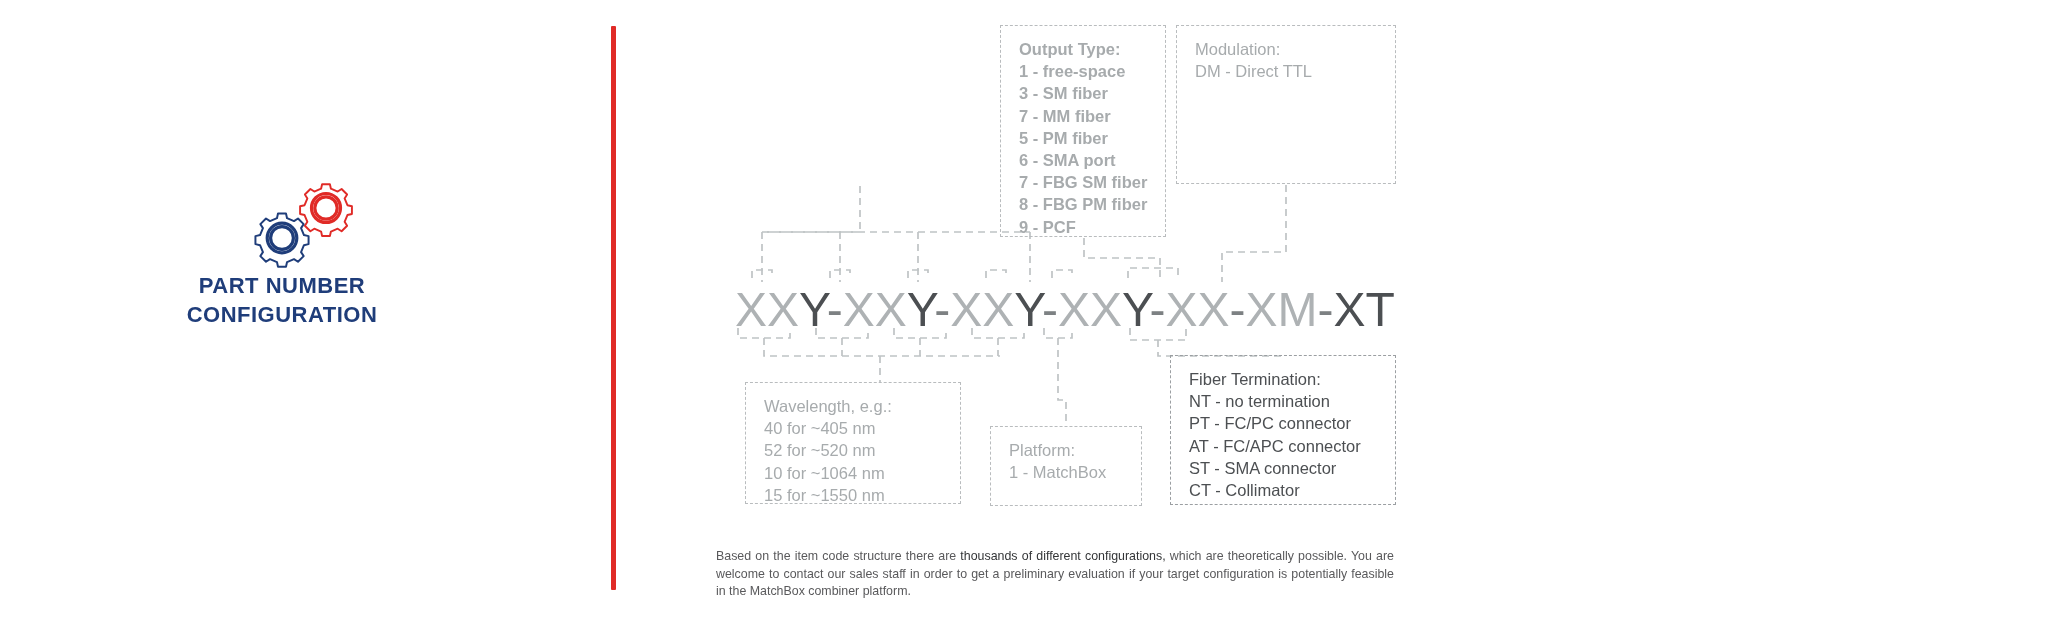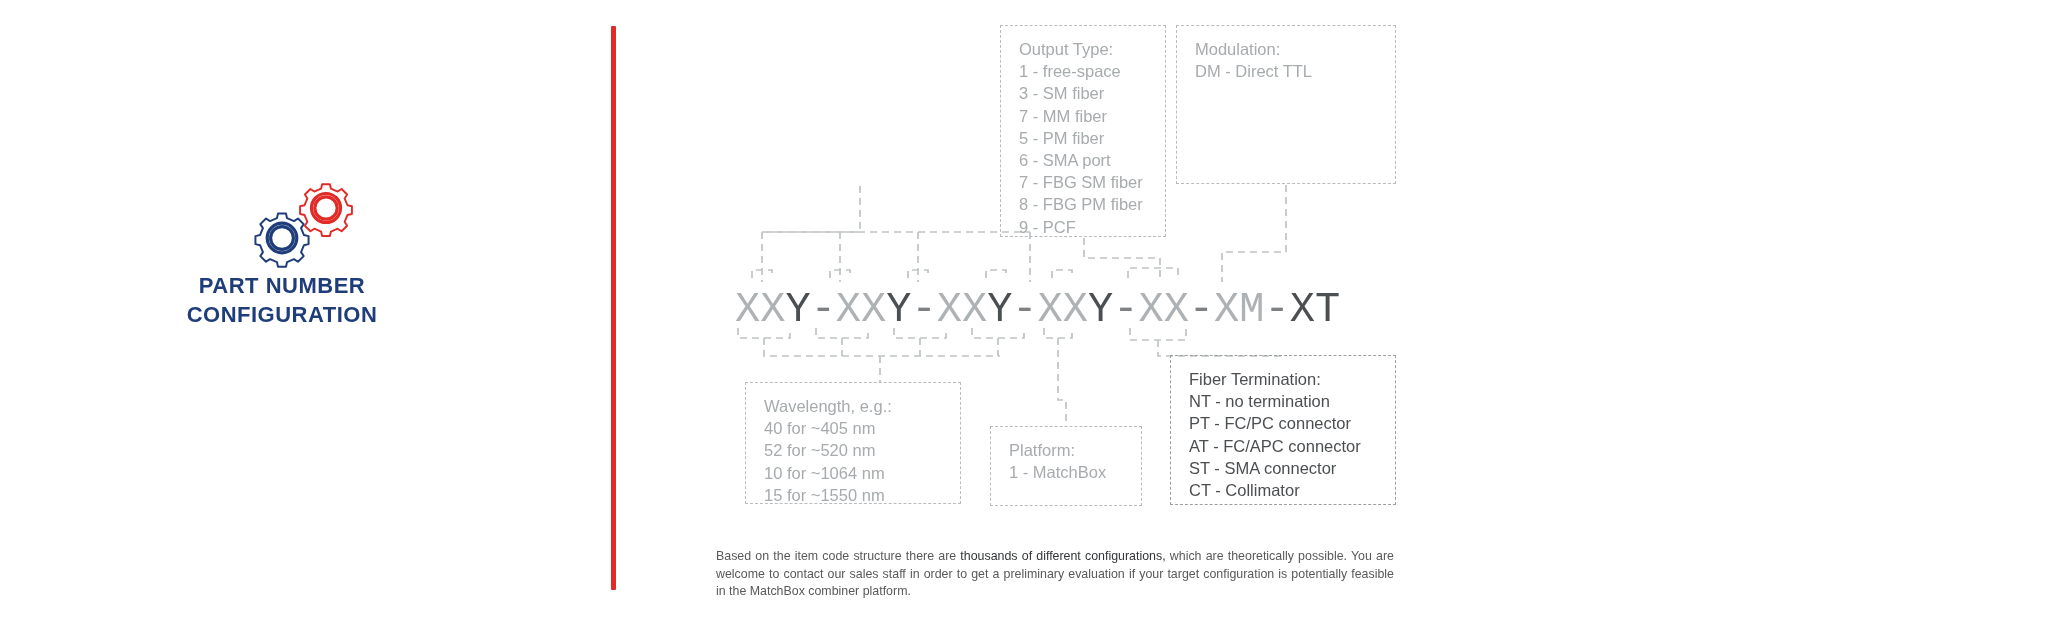--- a/index.html
+++ b/index.html
@@ -38,31 +38,31 @@
     font-size:16.5px;
     line-height:22.2px;
     color:#a7abad;
     white-space:nowrap;
   }
   .dbox.dark{color:#4c4f52;border-color:#9b9fa2;}
   .dbox .ln{display:block;}
 
   
   #box-detector{left:735px;top:25px;width:250px;height:160px;}
-  #box-output  {left:1000px;top:25px;width:166px;height:212px;}
+  #box-output  {left:1000px;top:25px;width:166px;height:212px;font-weight:bold;}
   #box-modulation{left:1176px;top:25px;width:220px;height:159px;}
   #box-wavelength{left:745px;top:382px;width:216px;height:122px;}
   #box-platform {left:990px;top:426px;width:152px;height:80px;}
   #box-fiber    {left:1170px;top:355px;width:226px;height:150px;}
 
   
   .partnum{
     position:absolute;left:735px;top:283px;
-    font-size:42px;letter-spacing:0px;
-    font-family:Liberation Mono, monospace;
+    font-size:48px;letter-spacing:0px;
+    font-family:Liberation Sans, sans-serif;
     white-space:nowrap;line-height:54px;
   }
   .partnum .g{color:#aeb2b4;}
   .partnum .d{color:#4c4f52;}
   .partnum .s{color:#7d8183;}
 
   
   .conn{position:absolute;left:0;top:0;width:2048px;height:624px;pointer-events:none;}
 
   

